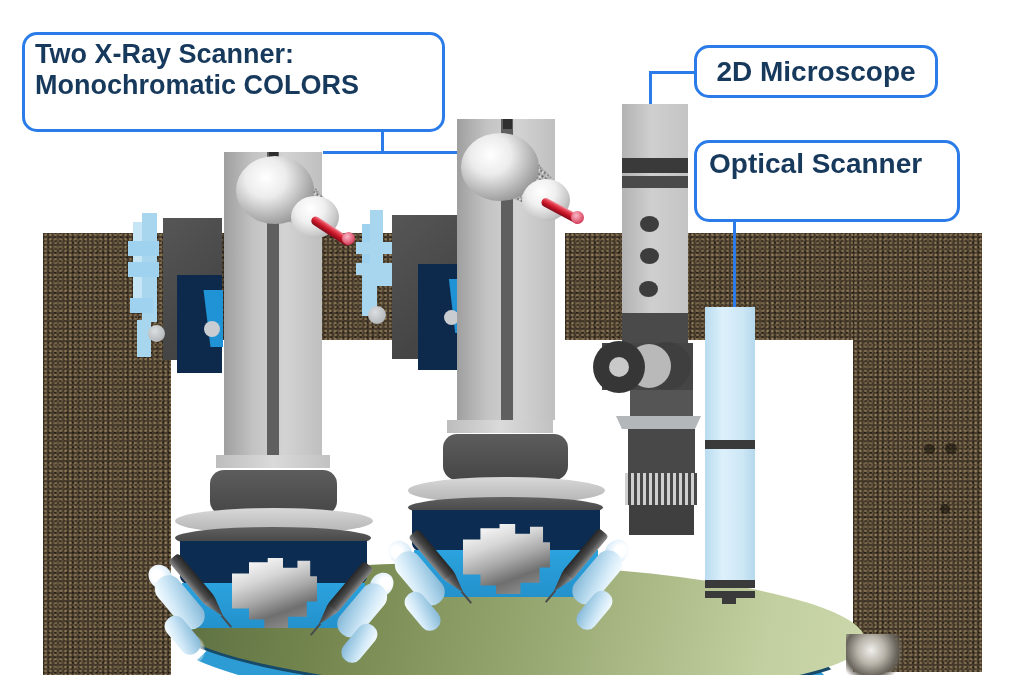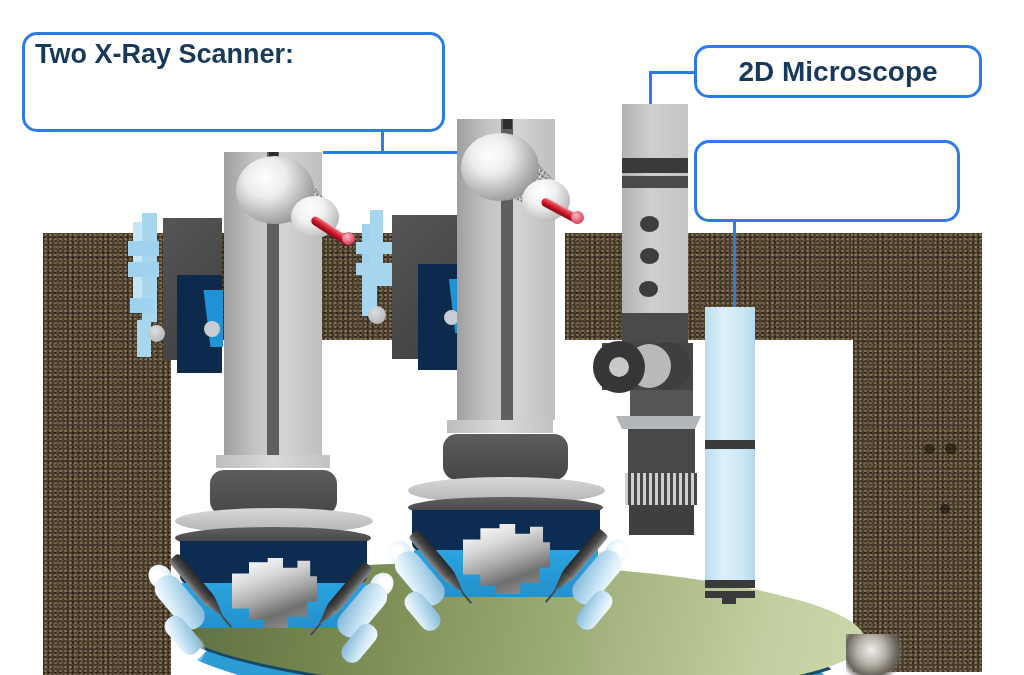--- a/index.html
+++ b/index.html
@@ -89,25 +89,27 @@
   <div class="walldot" style="left:940px;top:504px;width:10px;height:10px;"></div>
 
   <div class="conn" style="left:381px;top:130px;width:3px;height:24px;"></div>
   <div class="conn" style="left:323px;top:151px;width:136px;height:3px;"></div>
   <div class="conn" style="left:651px;top:71px;width:45px;height:3px;"></div>
   <div class="conn" style="left:649px;top:71px;width:3px;height:34px;"></div>
   <div class="conn" style="left:733px;top:221px;width:3px;height:87px;"></div>
 
   <div class="callout" style="left:22px;top:32px;width:423px;height:100px;font-size:27px;line-height:31px;padding:4px 10px;">
     <span class="ln">Two X-Ray Scanner:</span>
-  </div>
-  <div class="callout" style="left:694px;top:45px;width:288px;height:53px;font-size:28px;display:flex;align-items:center;justify-content:center;">
+    <span class="ln">Monochromatic COLORS</span>
+  </div>
+  <div class="callout" style="left:694px;top:45px;width:244px;height:53px;font-size:28px;display:flex;align-items:center;justify-content:center;">
     <span>2D Microscope</span>
   </div>
   <div class="callout" style="left:694px;top:140px;width:266px;height:82px;font-size:28px;line-height:34px;padding:4px 0 0 12px;">
+    <span class="ln">Optical Scanner</span>
   </div>
 
   <div class="darkbox" style="left:163px;top:218px;width:59px;height:142px;"></div>
   <div class="navypanel" style="left:177px;top:275px;width:45px;height:98px;"></div>
   <div class="bluetrap" style="left:198px;top:290px;width:25px;height:57px;clip-path:polygon(22% 0,100% 0,100% 100%,50% 100%);"></div>
   <div class="graydot" style="left:204px;top:321px;width:16px;height:16px;"></div>
 
   <div class="darkbox" style="left:392px;top:215px;width:73px;height:144px;"></div>
   <div class="navypanel" style="left:418px;top:264px;width:47px;height:106px;"></div>
   <div class="bluetrap" style="left:443px;top:279px;width:21px;height:54px;clip-path:polygon(28% 0,100% 0,100% 100%,58% 100%);"></div>

